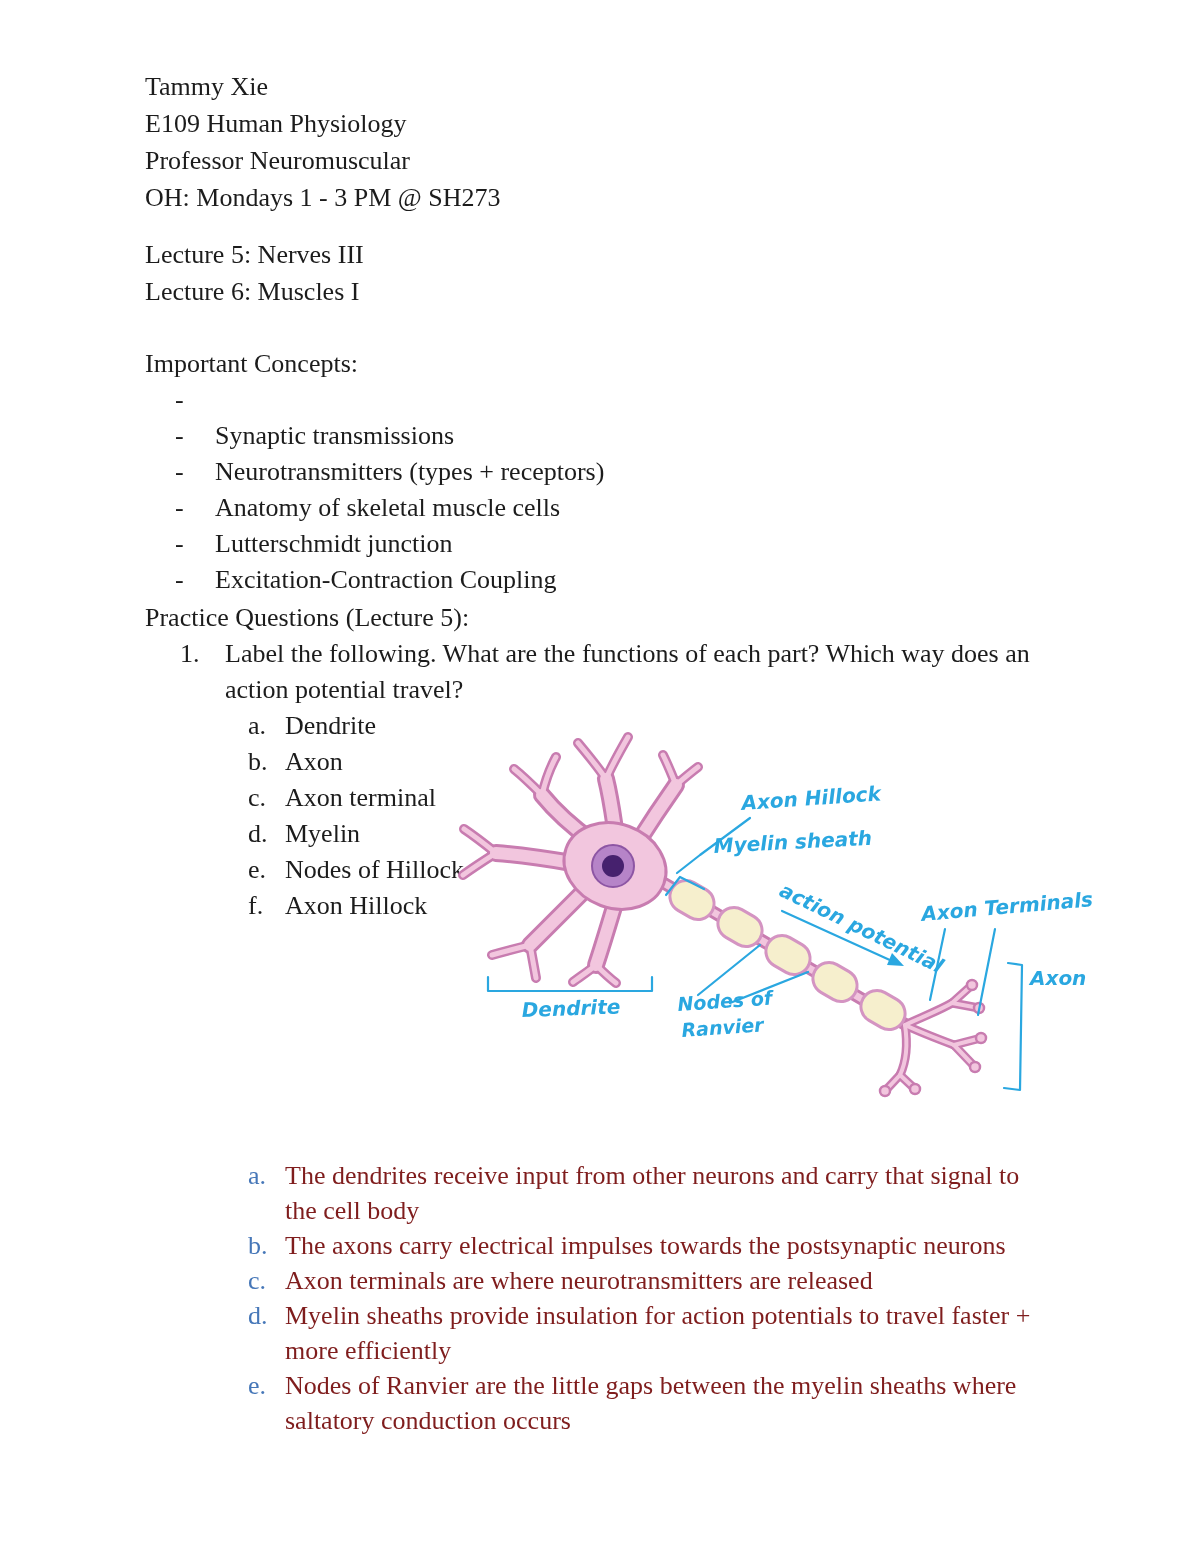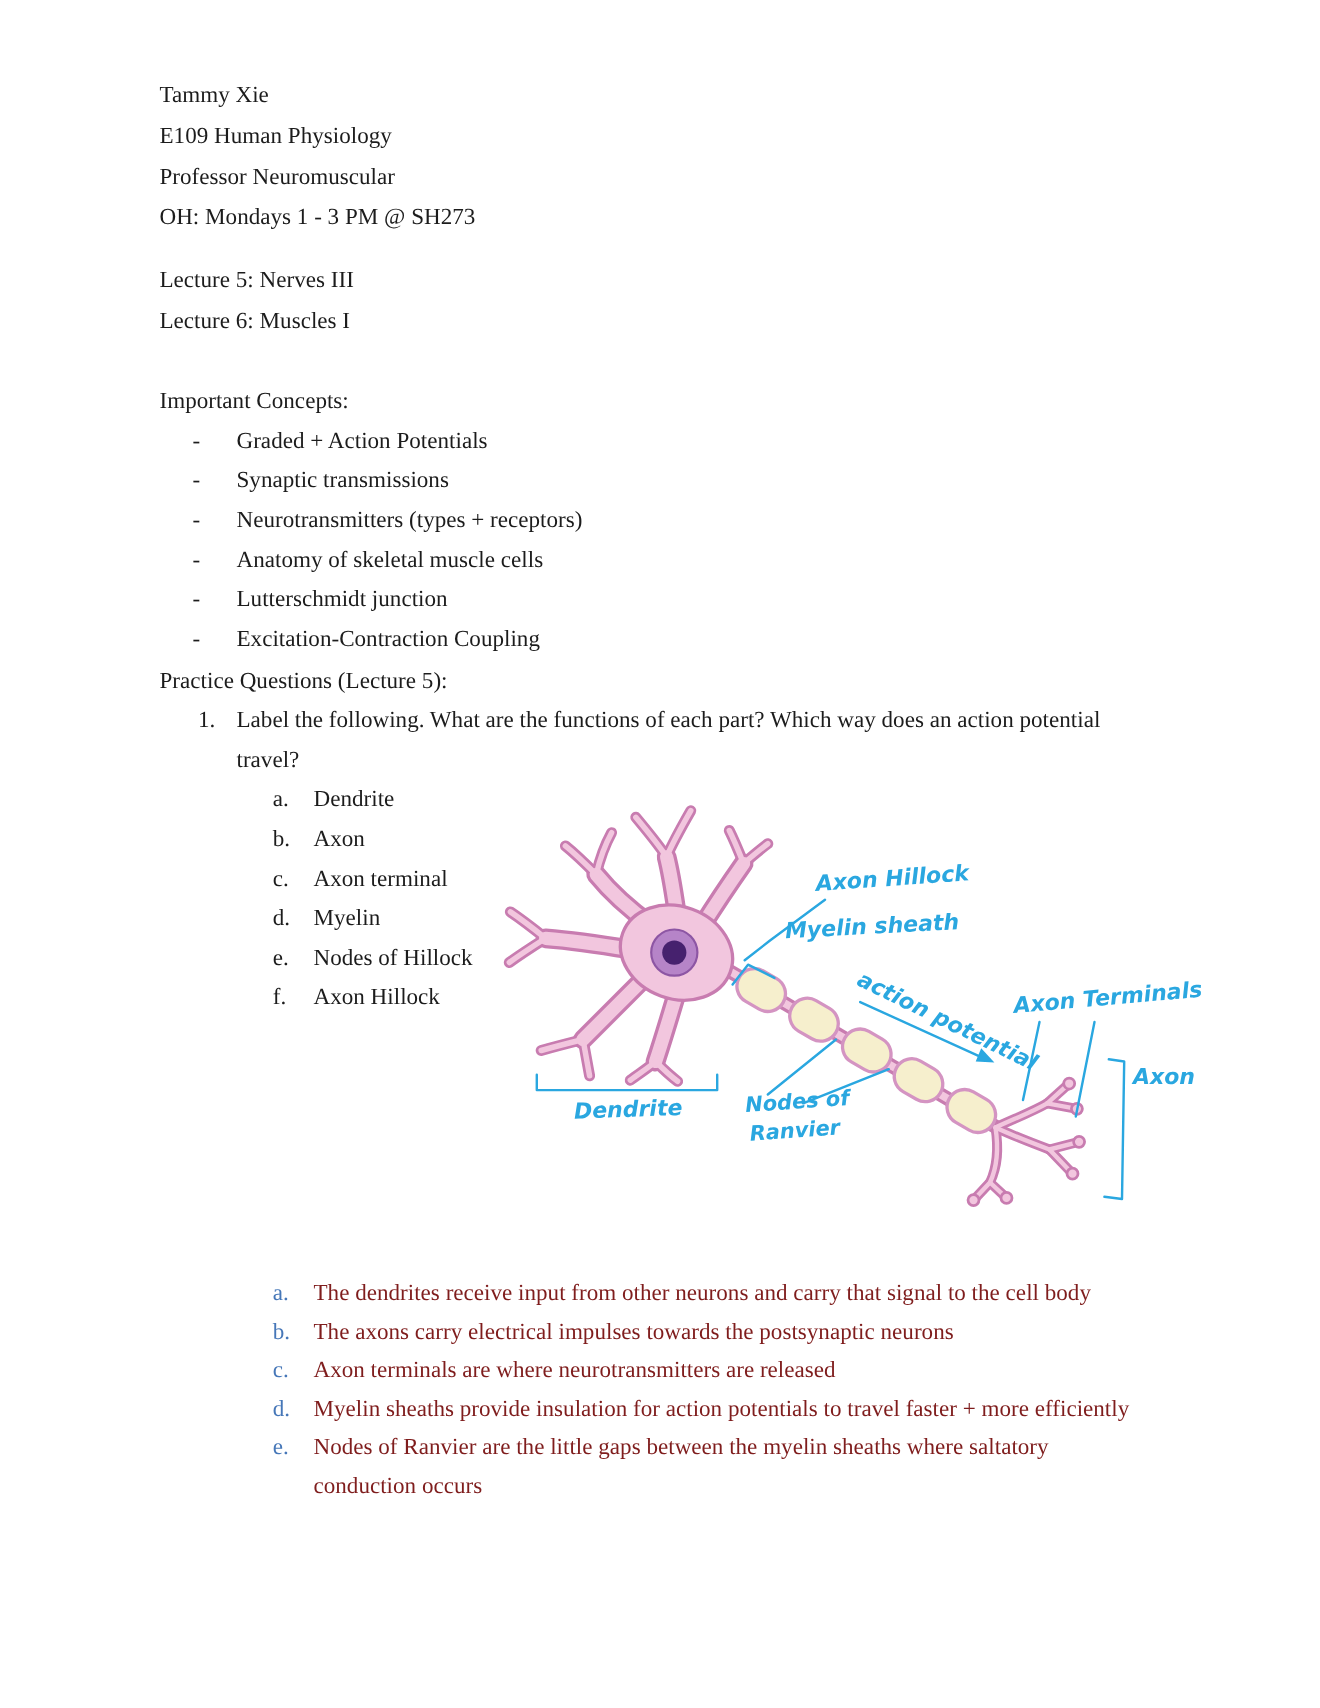--- a/index.html
+++ b/index.html
@@ -7,32 +7,32 @@
   body {
     width:1200px; height:1553px;
     font-family:"Liberation Serif", serif;
     color:#1c1c1c;
     position:relative;
     overflow:hidden;
   }
   .page { position:absolute; left:0; top:0; width:1200px; height:1553px; background:#ffffff; }
 
   .abs { position:absolute; }
-  .block { font-size:21px; line-height:37px; }
+  .block { font-size:26px; line-height:37px; }
 
   .header-block { left:145px; top:68px; }
   .lecture-block { left:145px; top:236px; }
   .concepts-block { left:145px; top:346px; line-height:36px; }
   .practice-block { left:145px; top:600px; line-height:36px; width:930px; }
   .answers-block { left:145px; top:1158px; line-height:35px; width:930px; }
 
   .row { display:flex; align-items:flex-start; }
   .dash { display:inline-block; margin-left:30px; width:40px; }
   .qnum { display:inline-block; margin-left:35px; width:35px; flex:0 0 35px; }
-  .qtext { width:835px; }
+  .qtext { width:835px;margin-left:10px; }
   .letter { display:inline-block; margin-left:103px; width:37px; flex:0 0 37px; }
   .label-text { width:400px; }
   .answer-text { width:763px; color:#7f1d1d; }
   .answers-block .letter { color:#4677b8; }
 
   .diagram { left:430px; top:715px; width:700px; height:430px; }
 
   .hw {
     font-family:"DejaVu Sans", sans-serif;
     font-style:italic;
@@ -60,21 +60,20 @@
 
   <div class="abs block lecture-block">
     <div>Lecture 5: Nerves III</div>
     <div>Lecture 6: Muscles I</div>
   </div>
 
   <div class="abs block concepts-block">
     <div>Important Concepts:</div>
     <div class="row">
       <span class="dash">-</span>
-      <span>Graded + Action Potentials</span>
     </div>
     <div class="row">
       <span class="dash">-</span>
       <span>Synaptic transmissions</span>
     </div>
     <div class="row">
       <span class="dash">-</span>
       <span>Neurotransmitters (types + receptors)</span>
     </div>
     <div class="row">

